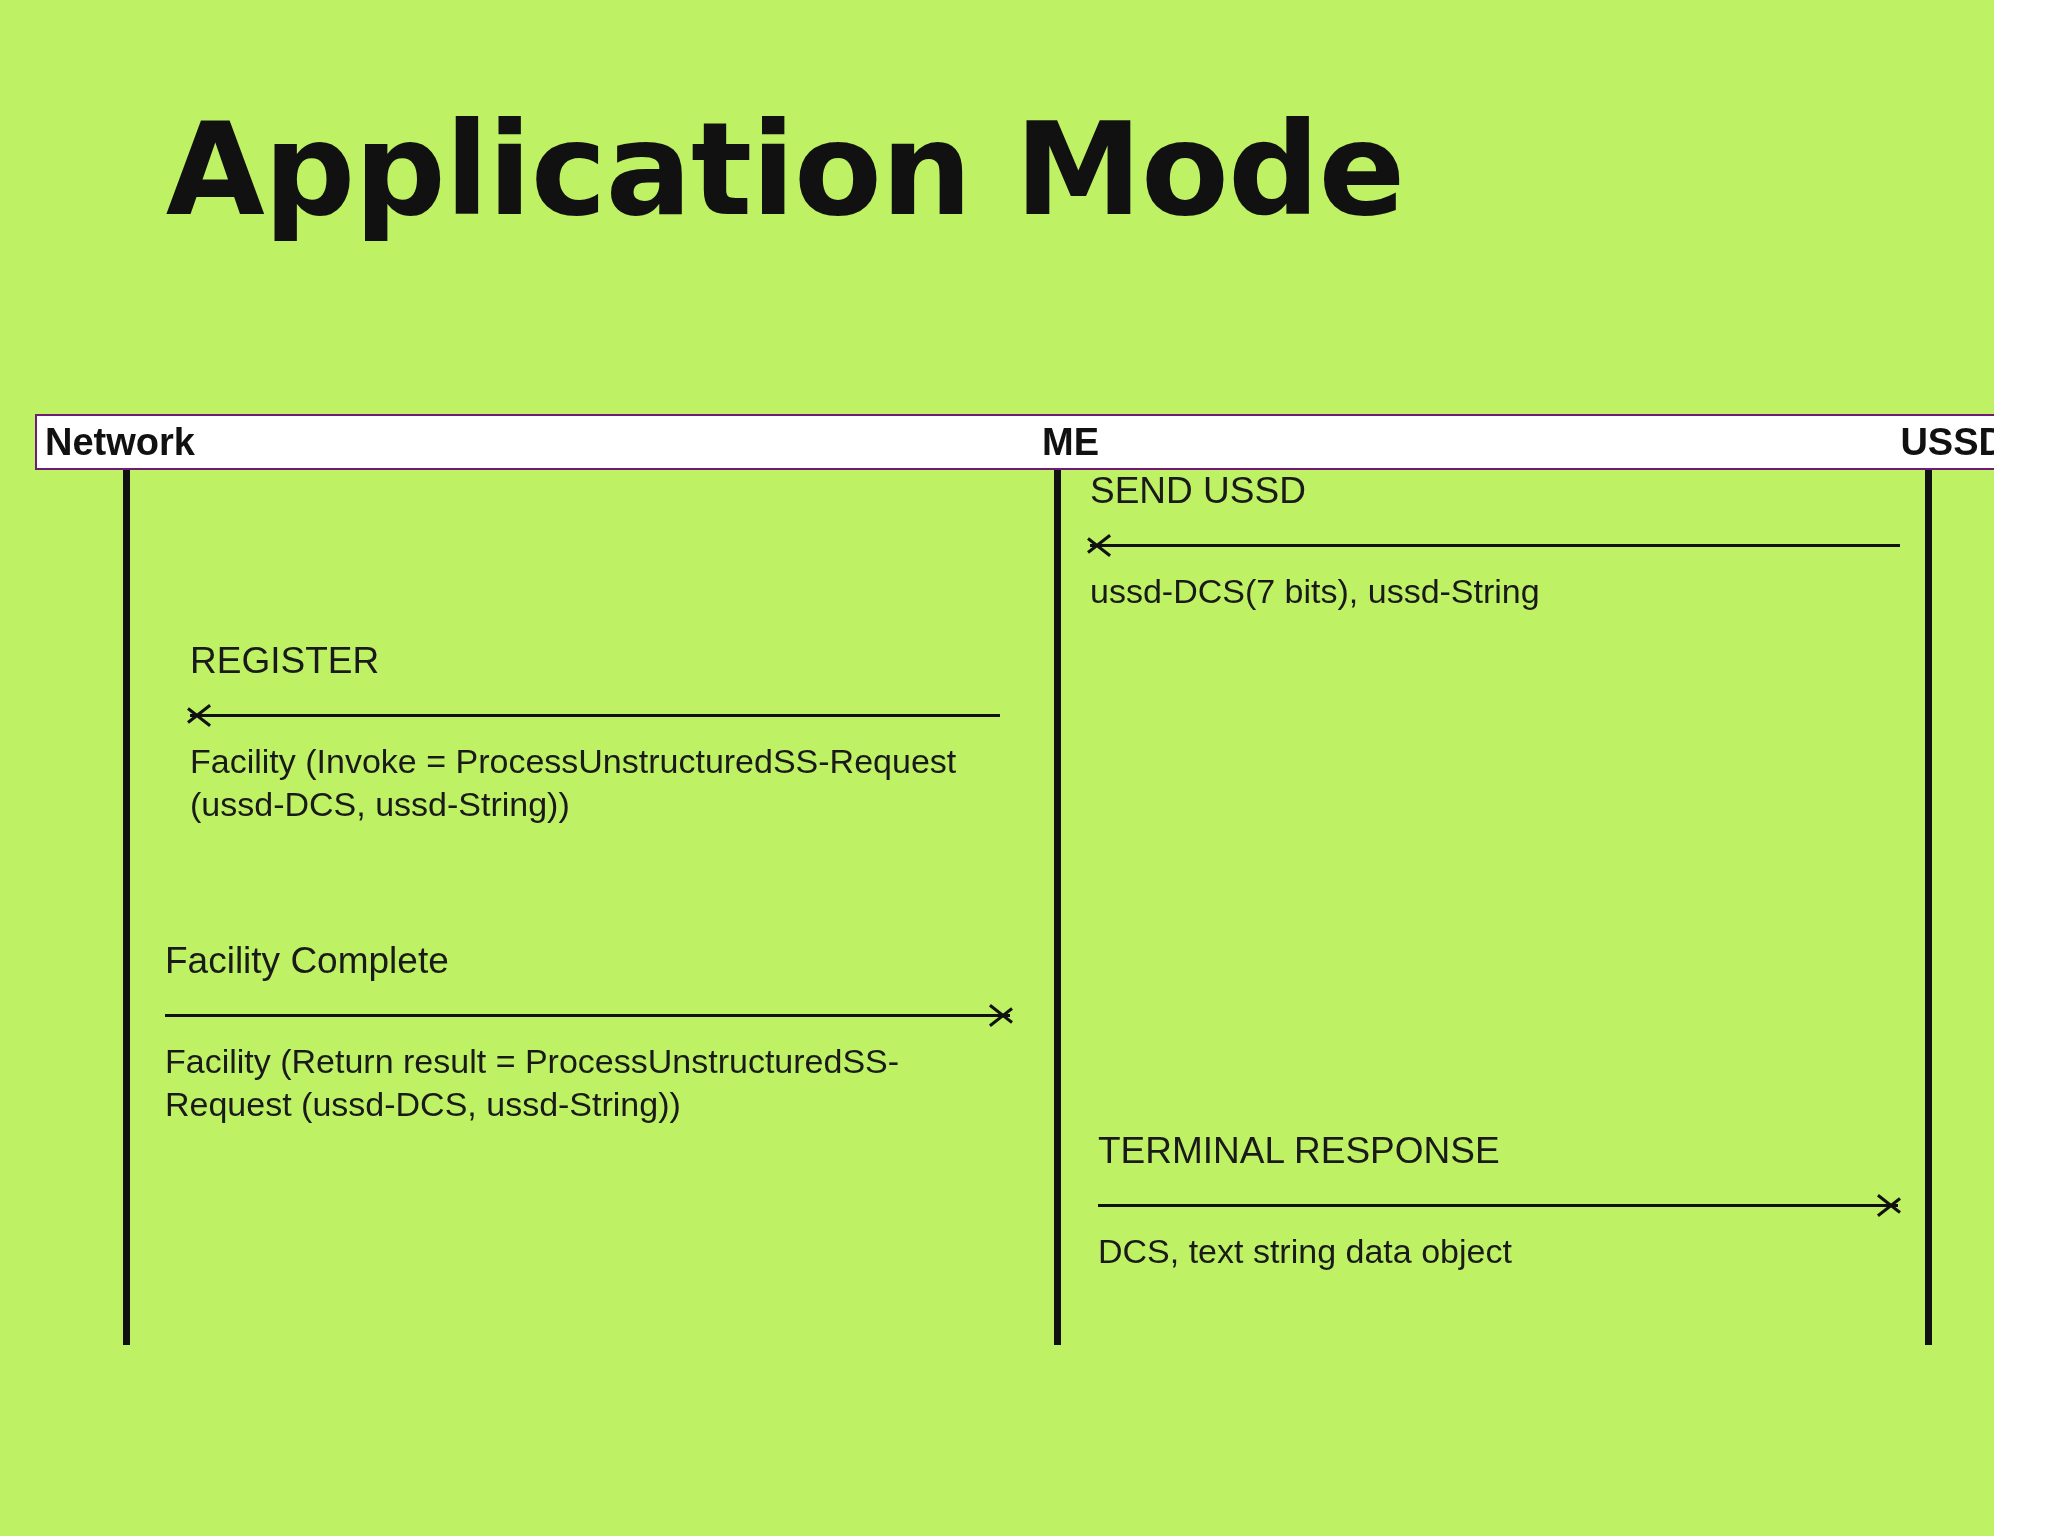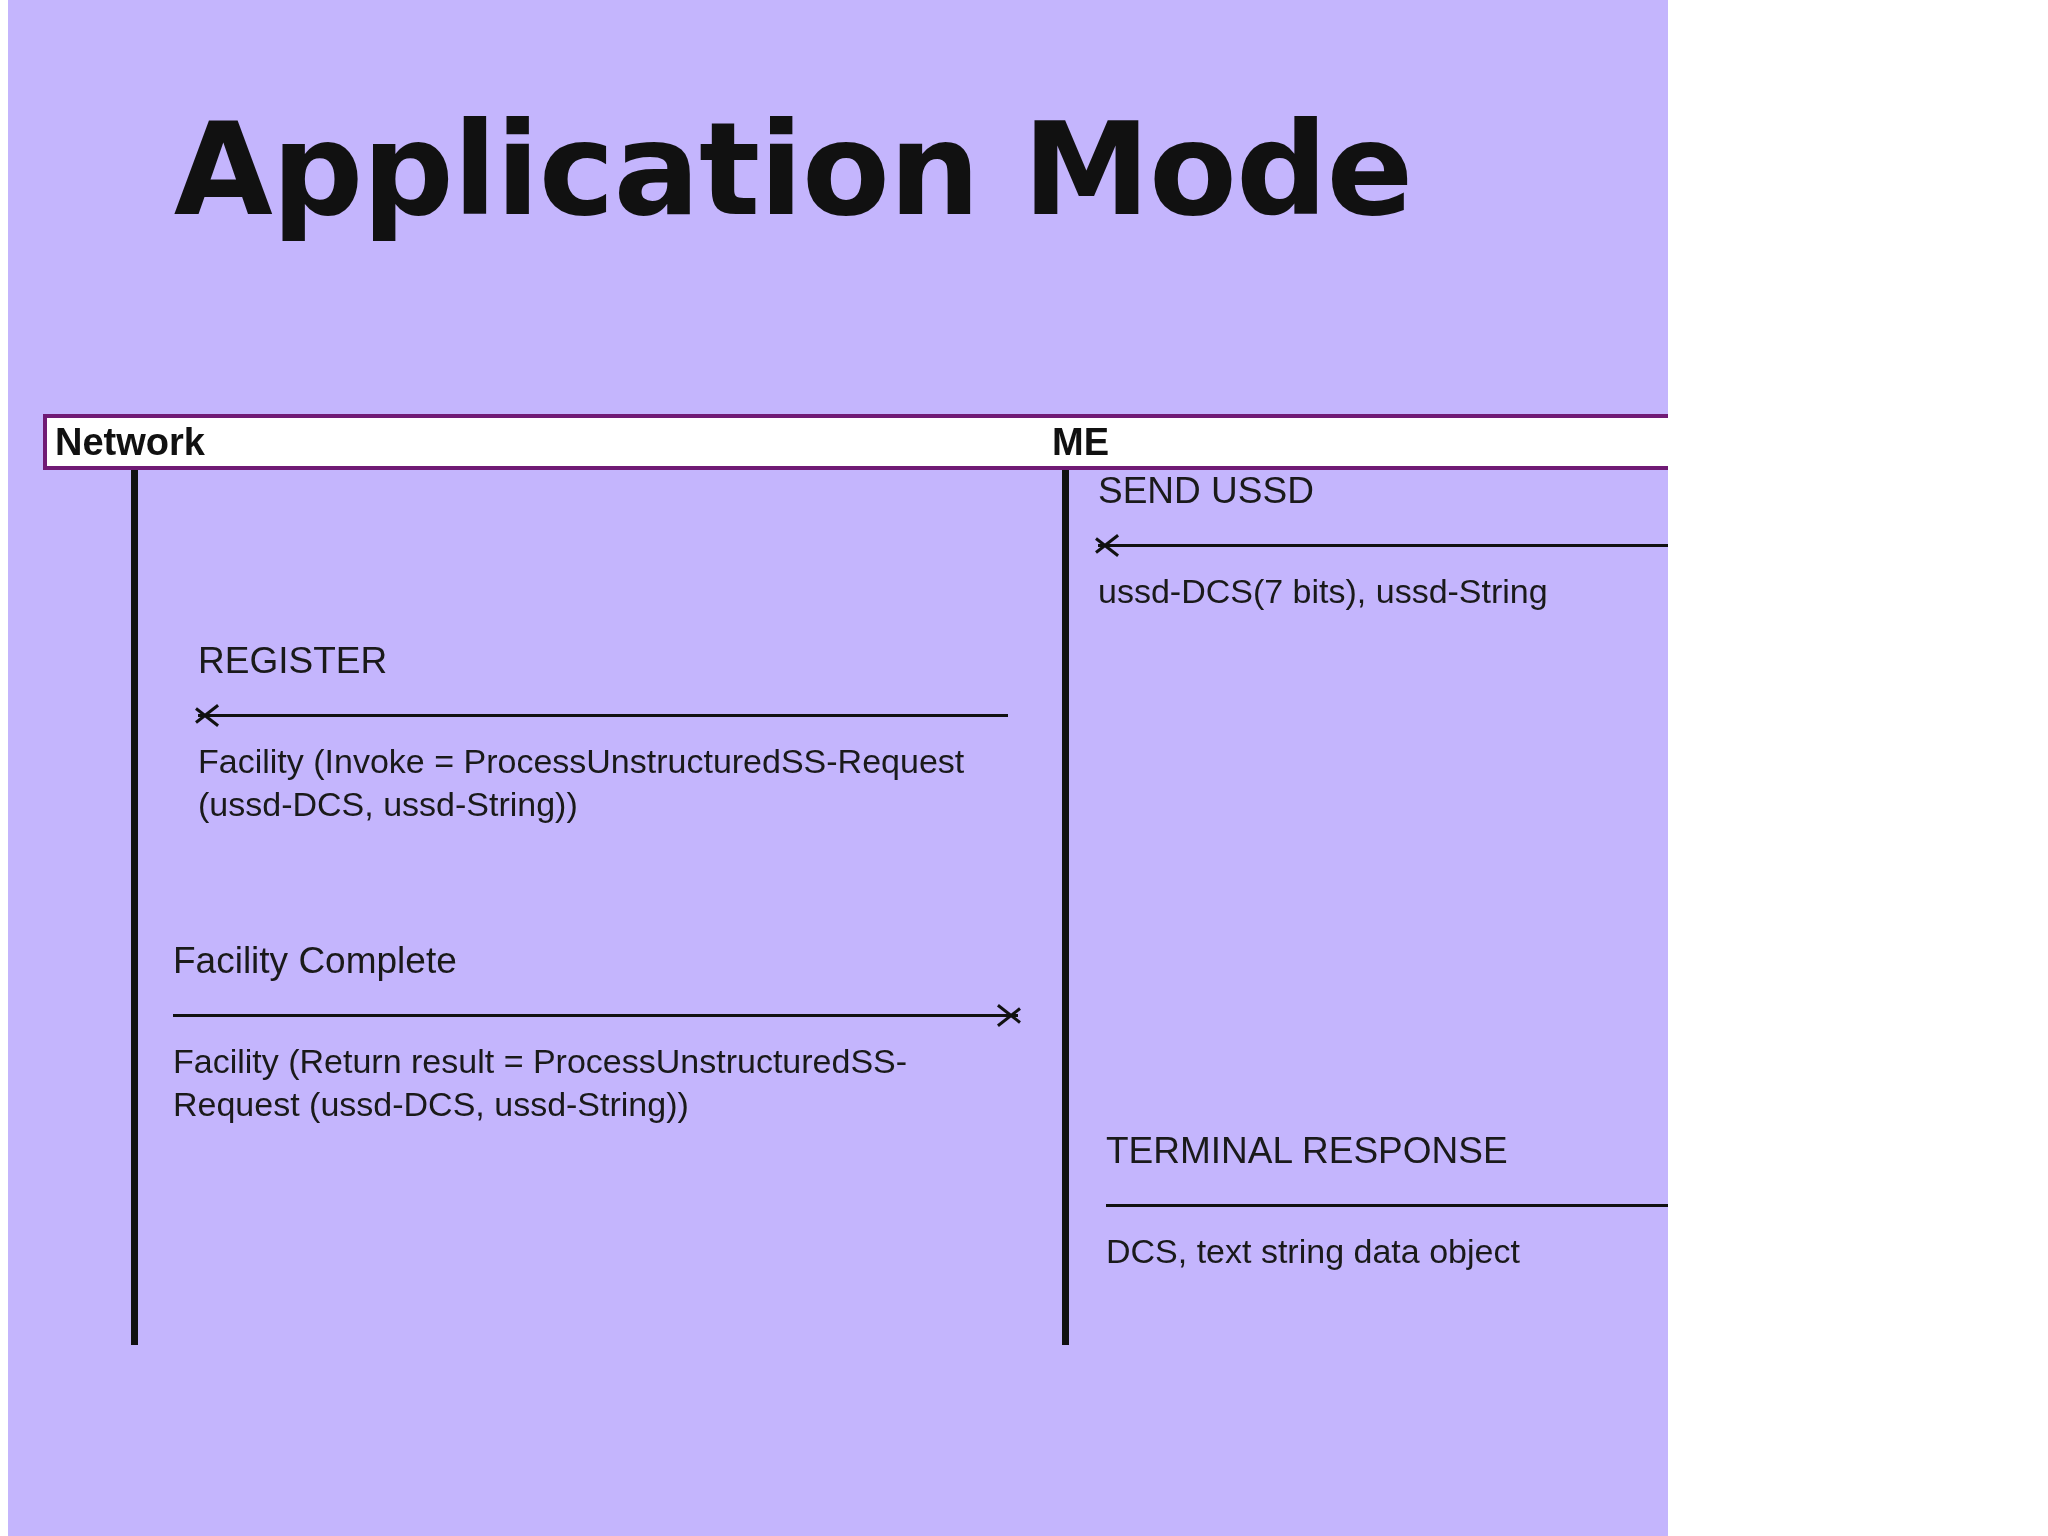--- a/index.html
+++ b/index.html
@@ -2,26 +2,25 @@
 <html><head>
 <meta charset="utf-8">
 <style>
   html, body {
     margin: 0;
     padding: 0;
     background: #ffffff;
   }
   #page {
     position: relative;
-    width: 1660px;
+    width: 1994px;
     height: 1536px;
-    background: #c4b5fd;
+    background: #bef264;
     font-family: "Liberation Sans", sans-serif;
     overflow: hidden;
-    margin-left: 8px;
   }
 
   
   #slide-title {
     position: absolute;
     left: 0;
     top: 96px;
     width: 1570px;
     text-align: center;
     font-family: "DejaVu Sans", sans-serif;
@@ -34,21 +33,21 @@
   }
 
   
   #actor-header {
     position: absolute;
     left: 35px;
     top: 414px;
     width: 1983px;
     height: 56px;
     box-sizing: border-box;
-    border: 4px solid #701a75;
+    border: 2px solid #701a75;
     background: #ffffff;
   }
   .actor-label {
     position: absolute;
     top: 50%;
     transform: translateY(-50%);
     font-family: "Liberation Sans", sans-serif;
     font-weight: bold;
     font-size: 38px;
     line-height: 1;

